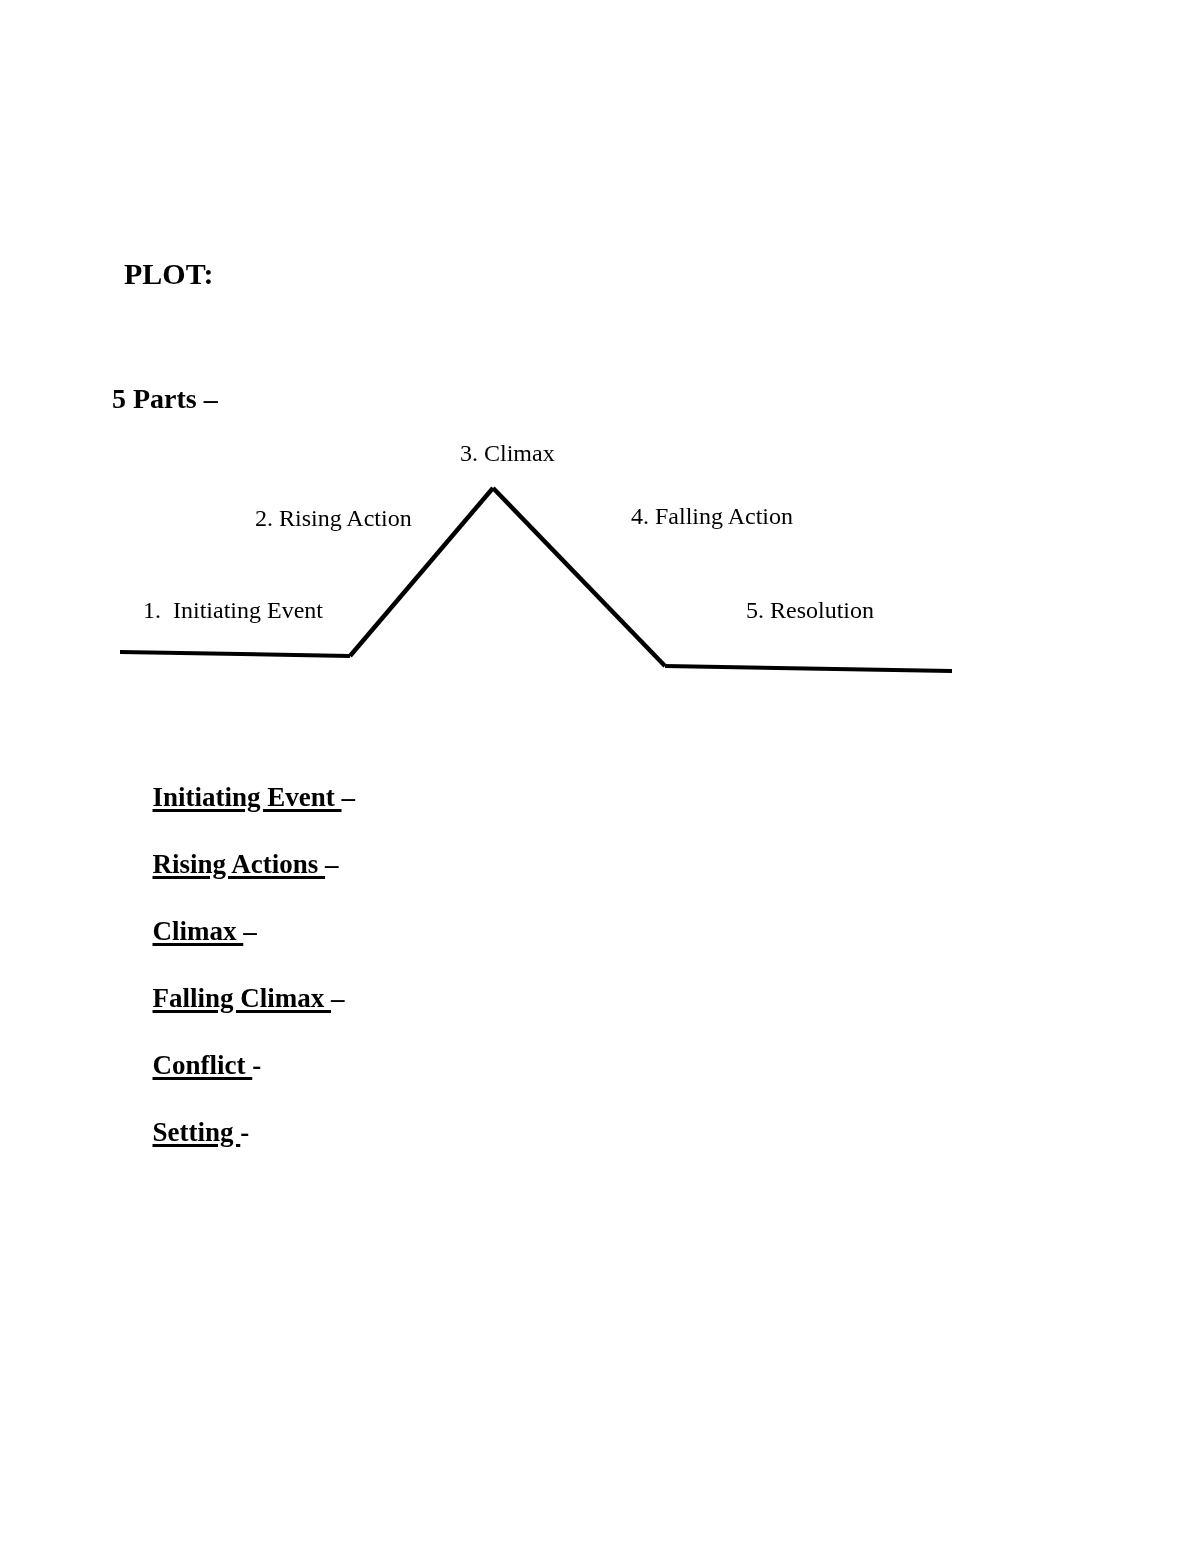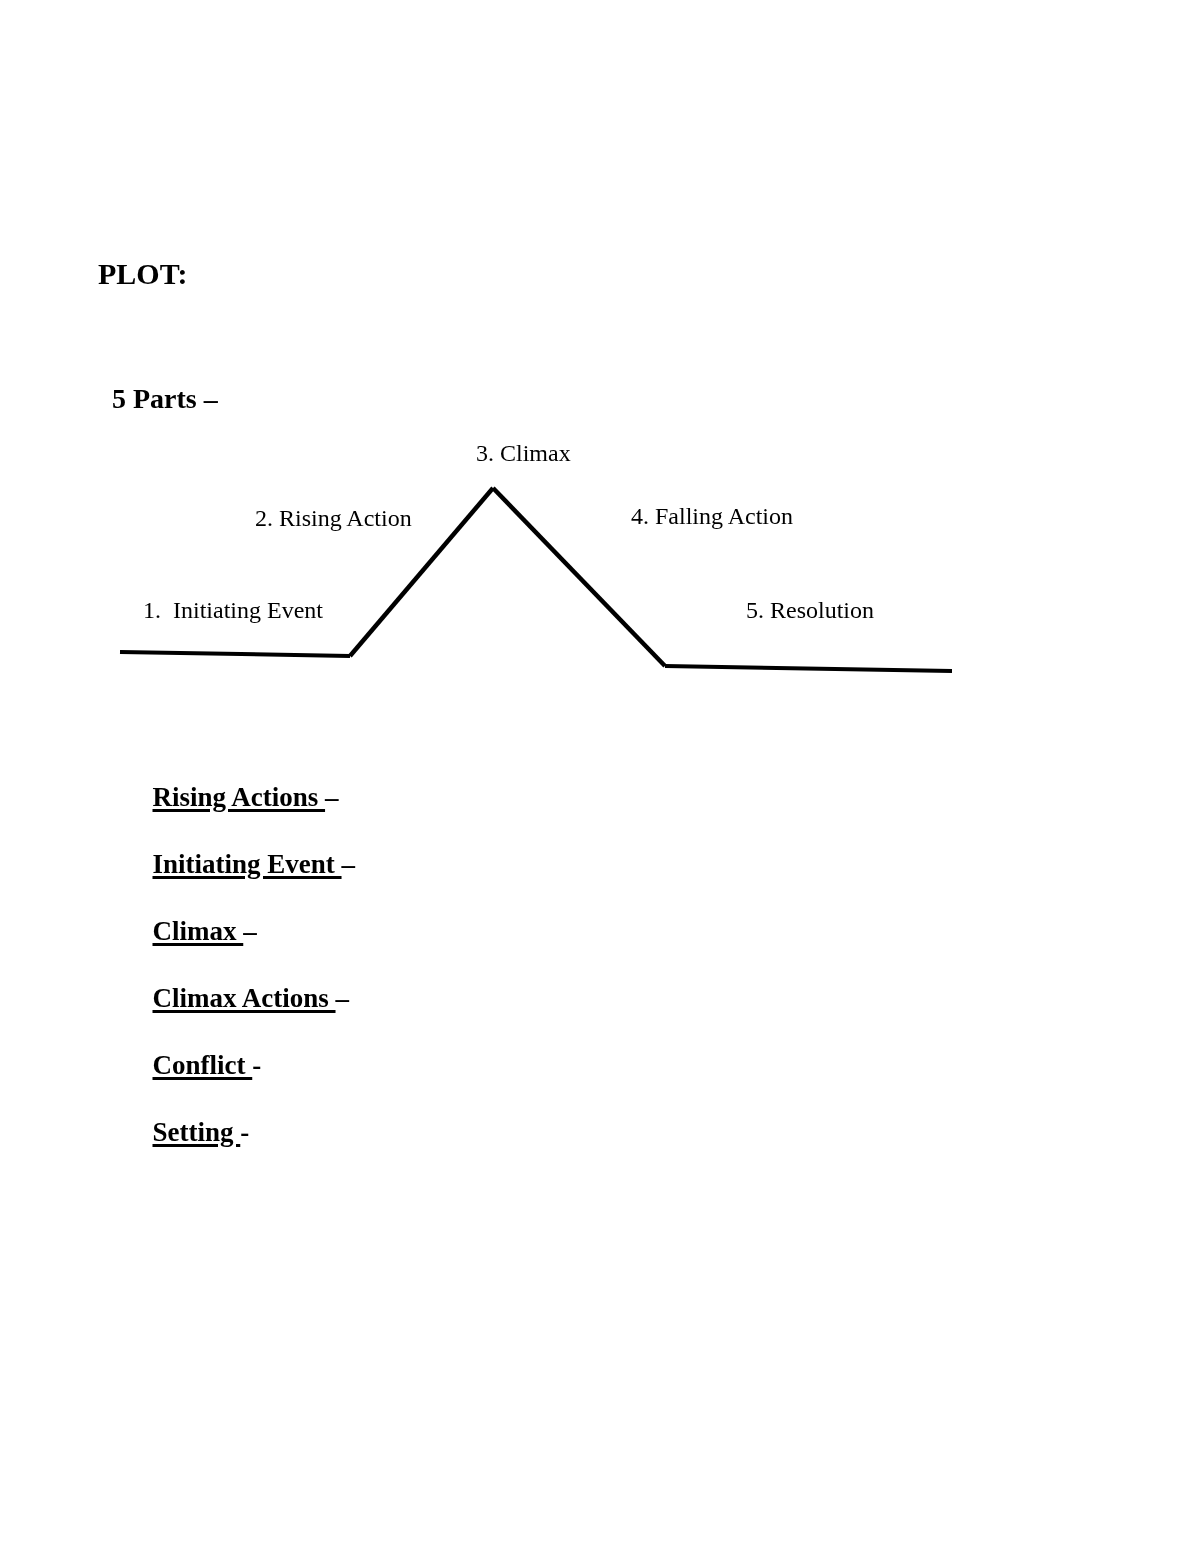--- a/index.html
+++ b/index.html
@@ -30,21 +30,21 @@
     font-size: 41px;
     font-weight: bold;
     line-height: 1.12;
     letter-spacing: 0.2px;
     white-space: pre;
   }
 
   
   .heading-plot {
     position: absolute;
-    left: 98px;
+    left: 124px;
     top: 257px;
     font-size: 30px;
     font-weight: bold;
     line-height: 1.1;
     white-space: pre;
   }
   .heading-parts {
     position: absolute;
     left: 112px;
     top: 342px;
@@ -70,21 +70,21 @@
     display: block;
   }
   .diagram-label {
     position: absolute;
     font-size: 24px;
     font-weight: normal;
     line-height: 1.1;
     white-space: pre;
     color: #000;
   }
-  .lbl-climax        { left: 350px; top: 10px; margin-left: 16px;  }
+  .lbl-climax        { left: 350px; top: 10px;  }
   .lbl-rising        { left: 145px; top: 75px;  }
   .lbl-falling       { left: 497px; top: 73px; margin-left: 24px;  }
   .lbl-initiating    { left: 33px;  top: 167px; }
   .lbl-resolution    { left: 636px; top: 167px; text-align: center; }
 
   
   .term-list {
     position: absolute;
     left: 112px;
     top: 757px;
@@ -134,30 +134,30 @@
 
     <div class="diagram-label lbl-falling">4. Falling Action</div>
 
     <div class="diagram-label lbl-initiating">1.  Initiating Event</div>
 
     <div class="diagram-label lbl-resolution">5. Resolution</div>
   </div>
 
   <div class="term-list">
     <div class="term-row">
-      <span class="term-underlined">Rising Actions </span><span class="term-dash">–</span>
+      <span class="term-underlined">Initiating Event </span><span class="term-dash">–</span>
     </div>
     <div class="term-row">
-      <span class="term-underlined">Initiating Event </span><span class="term-dash">–</span>
+      <span class="term-underlined">Rising Actions </span><span class="term-dash">–</span>
     </div>
     <div class="term-row">
       <span class="term-underlined">Climax </span><span class="term-dash">–</span>
     </div>
     <div class="term-row">
-      <span class="term-underlined">Climax Actions </span><span class="term-dash">–</span>
+      <span class="term-underlined">Falling Climax </span><span class="term-dash">–</span>
     </div>
     <div class="term-row">
       <span class="term-underlined">Conflict </span><span class="term-dash">-</span>
     </div>
     <div class="term-row">
       <span class="term-underlined">Setting </span><span class="term-dash term-underlined">-</span>
     </div>
   </div>
 
 </div>

